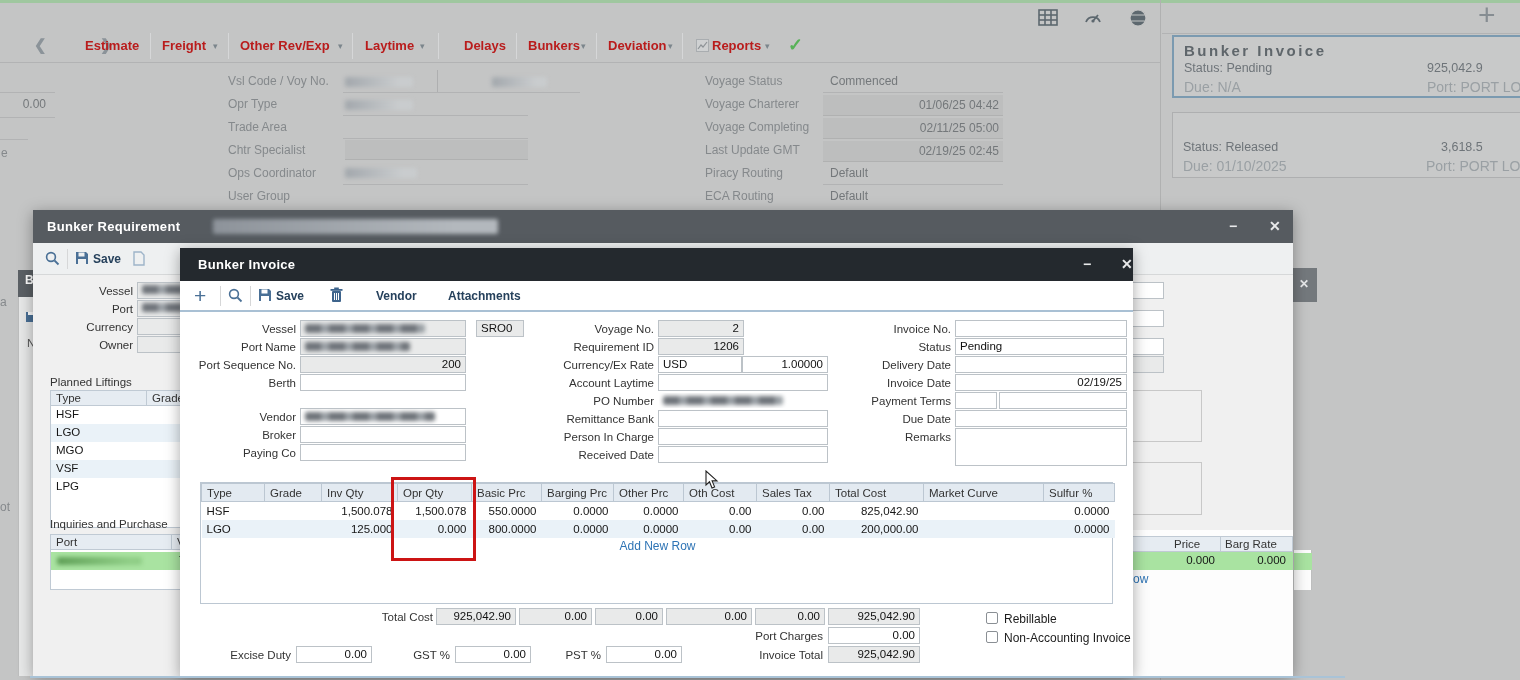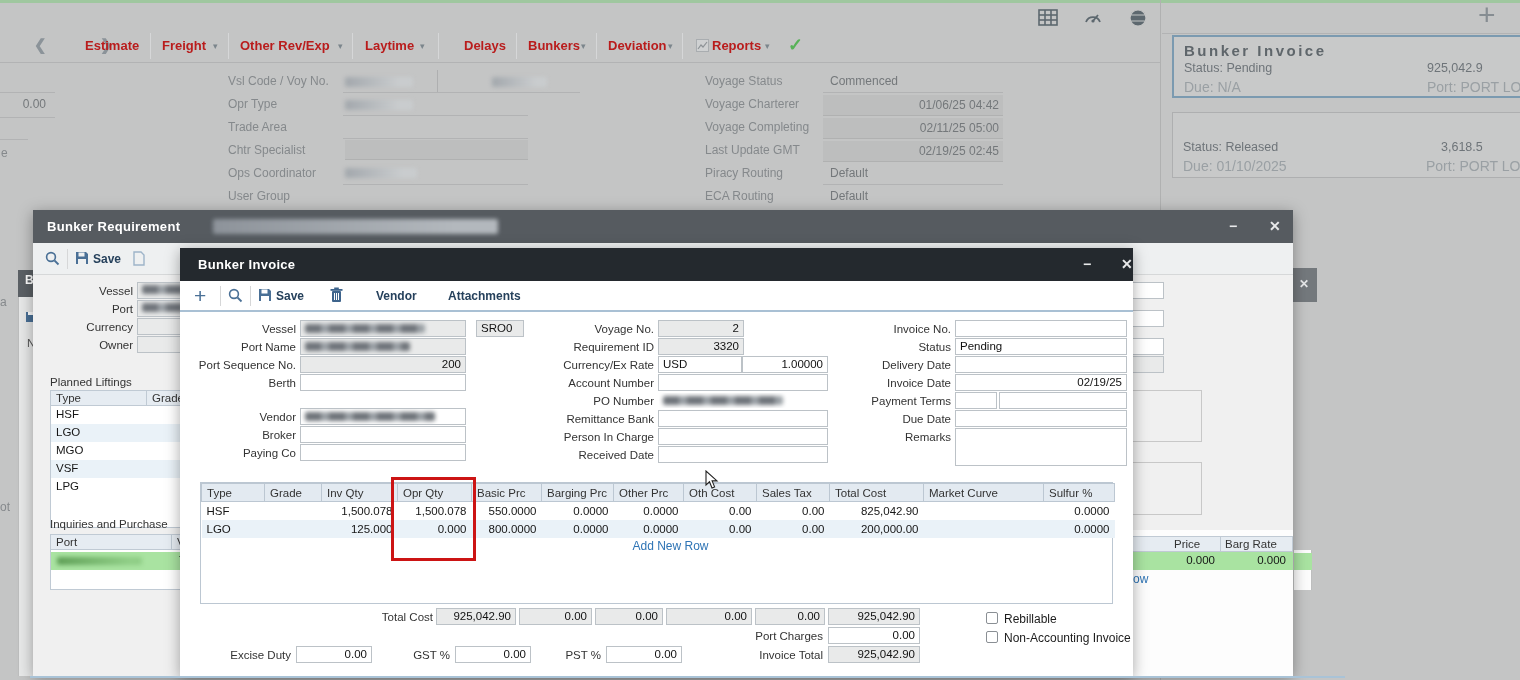--- a/index.html
+++ b/index.html
@@ -356,25 +356,25 @@
         <div class="blur-dk" style="width:130px;height:9px;margin-top:2px"></div>
       </div>
     <span class="s lbl" style="left:6px;top:181px;width:110px">Broker</span>
     <div class="s box" style="left:120px;top:178px;width:166px"></div>
     <span class="s lbl" style="left:6px;top:199px;width:110px">Paying Co</span>
     <div class="s box" style="left:120px;top:196px;width:166px"></div>
 
     <span class="s lbl" style="left:354px;top:75px;width:120px">Voyage No.</span>
     <div class="s box ro ar" style="left:478px;top:72px;width:86px">2</div>
     <span class="s lbl" style="left:354px;top:93px;width:120px">Requirement ID</span>
-    <div class="s box ro ar" style="left:478px;top:90px;width:86px">3320</div>
+    <div class="s box ro ar" style="left:478px;top:90px;width:86px">1206</div>
     <span class="s lbl" style="left:354px;top:111px;width:120px">Currency/Ex Rate</span>
     <div class="s box" style="left:478px;top:108px;width:84px">USD</div>
     <div class="s box ar" style="left:562px;top:108px;width:86px">1.00000</div>
-    <span class="s lbl" style="left:354px;top:129px;width:120px">Account Number</span>
+    <span class="s lbl" style="left:354px;top:129px;width:120px">Account Laytime</span>
     <div class="s box" style="left:478px;top:126px;width:170px"></div>
     <span class="s lbl" style="left:354px;top:147px;width:120px">PO Number</span>
     <div class="s box" style="left:478px;top:144px;width:170px;border-color:#fff">
         <div class="blur-dk" style="width:120px;height:9px;margin-top:2px"></div>
       </div>
     <span class="s lbl" style="left:354px;top:165px;width:120px">Remittance Bank</span>
     <div class="s box" style="left:478px;top:162px;width:170px"></div>
     <span class="s lbl" style="left:354px;top:183px;width:120px">Person In Charge</span>
     <div class="s box" style="left:478px;top:180px;width:170px"></div>
     <span class="s lbl" style="left:354px;top:201px;width:120px">Received Date</span>
@@ -450,21 +450,21 @@
           <td class="num">0.0000</td>
           <td class="num">0.0000</td>
           <td class="num">0.00</td>
           <td class="num">0.00</td>
           <td class="num">200,000.00</td>
           <td></td>
           <td class="num">0.0000</td>
         </tr>
       </tbody>
         </table>
-      <div class="addrow" style="position:absolute;left:13px;top:56px;width:913px">Add New Row</div>
+      <div class="addrow" style="position:absolute;left:0;top:56px;width:913px">Add New Row</div>
     </div>
 
     <span class="s lbl" style="left:160px;top:363px;width:93px">Total Cost</span>
     <div class="s box ro ar" style="left:256px;top:360px;width:80px">925,042.90</div>
     <div class="s box ro ar" style="left:339px;top:360px;width:73px">0.00</div>
     <div class="s box ro ar" style="left:415px;top:360px;width:68px">0.00</div>
     <div class="s box ro ar" style="left:486px;top:360px;width:86px">0.00</div>
     <div class="s box ro ar" style="left:575px;top:360px;width:70px">0.00</div>
     <div class="s box ro ar" style="left:648px;top:360px;width:92px">925,042.90</div>
 

